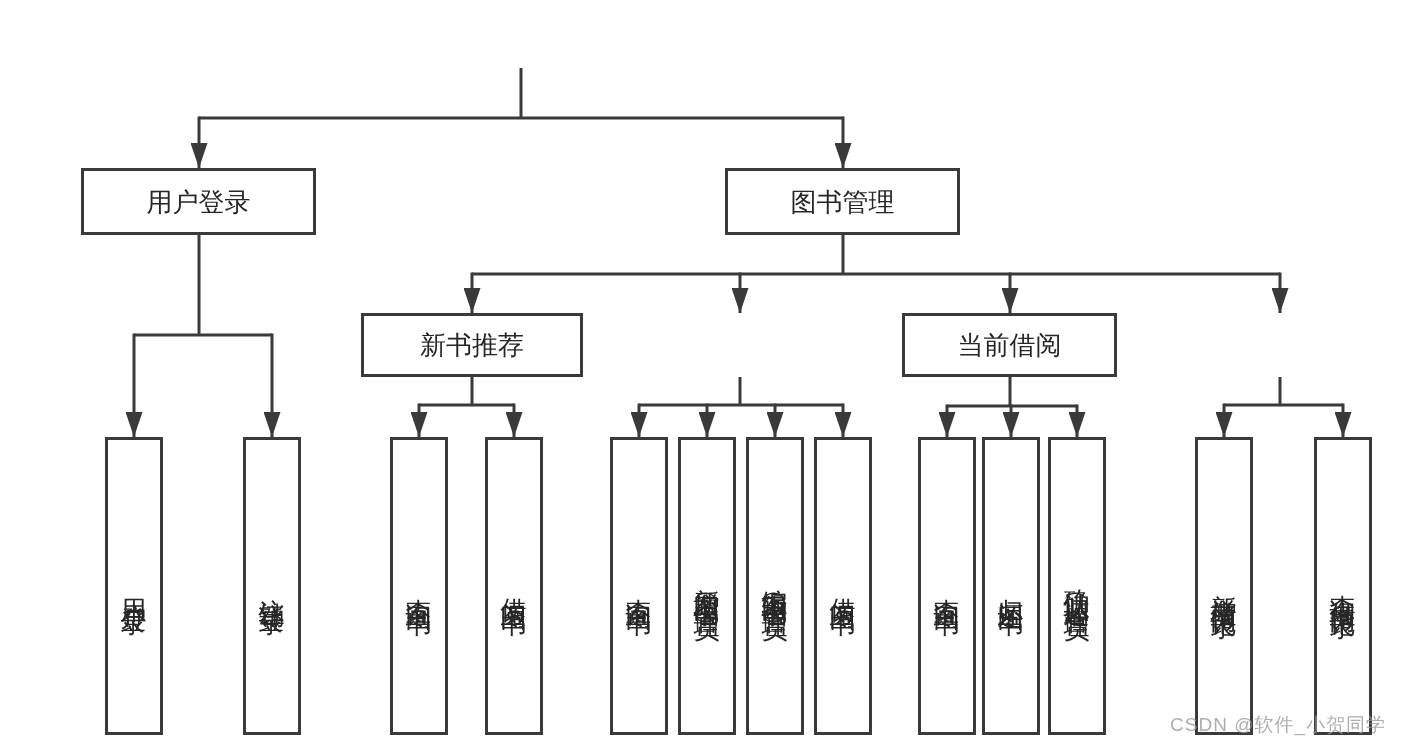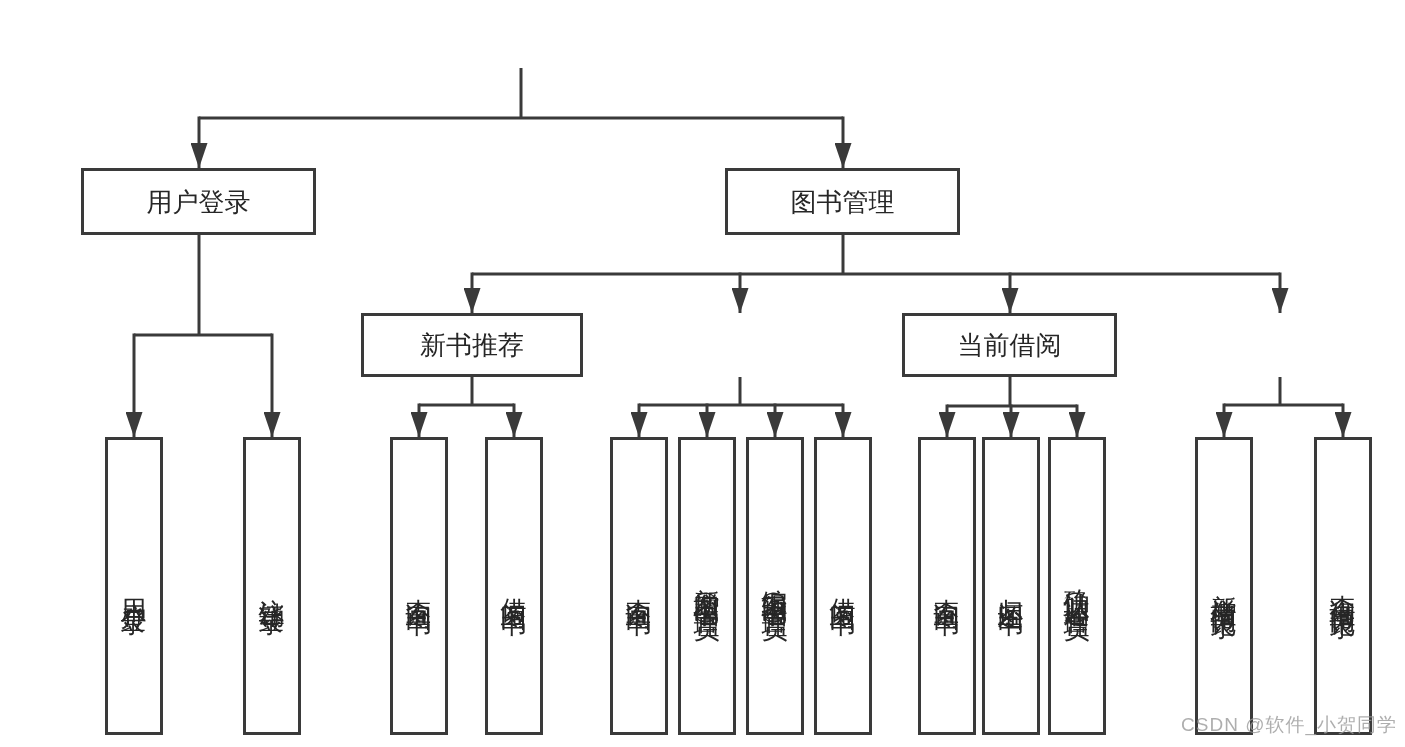--- a/index.html
+++ b/index.html
@@ -33,21 +33,21 @@
   }
   .leaf {
     writing-mode: vertical-rl;
     text-orientation: mixed;
     letter-spacing: 4px;
     white-space: normal;
   }
   .watermark {
     position: absolute;
     top: 712px;
-    right: 8px;
+    right: 19px;
     z-index: 2;
     font-size: 19px;
     letter-spacing: 1px;
     color: rgba(154, 154, 154, 0.8);
   }
 </style>
 </head>
 <body>
 
 <div class="stage">

